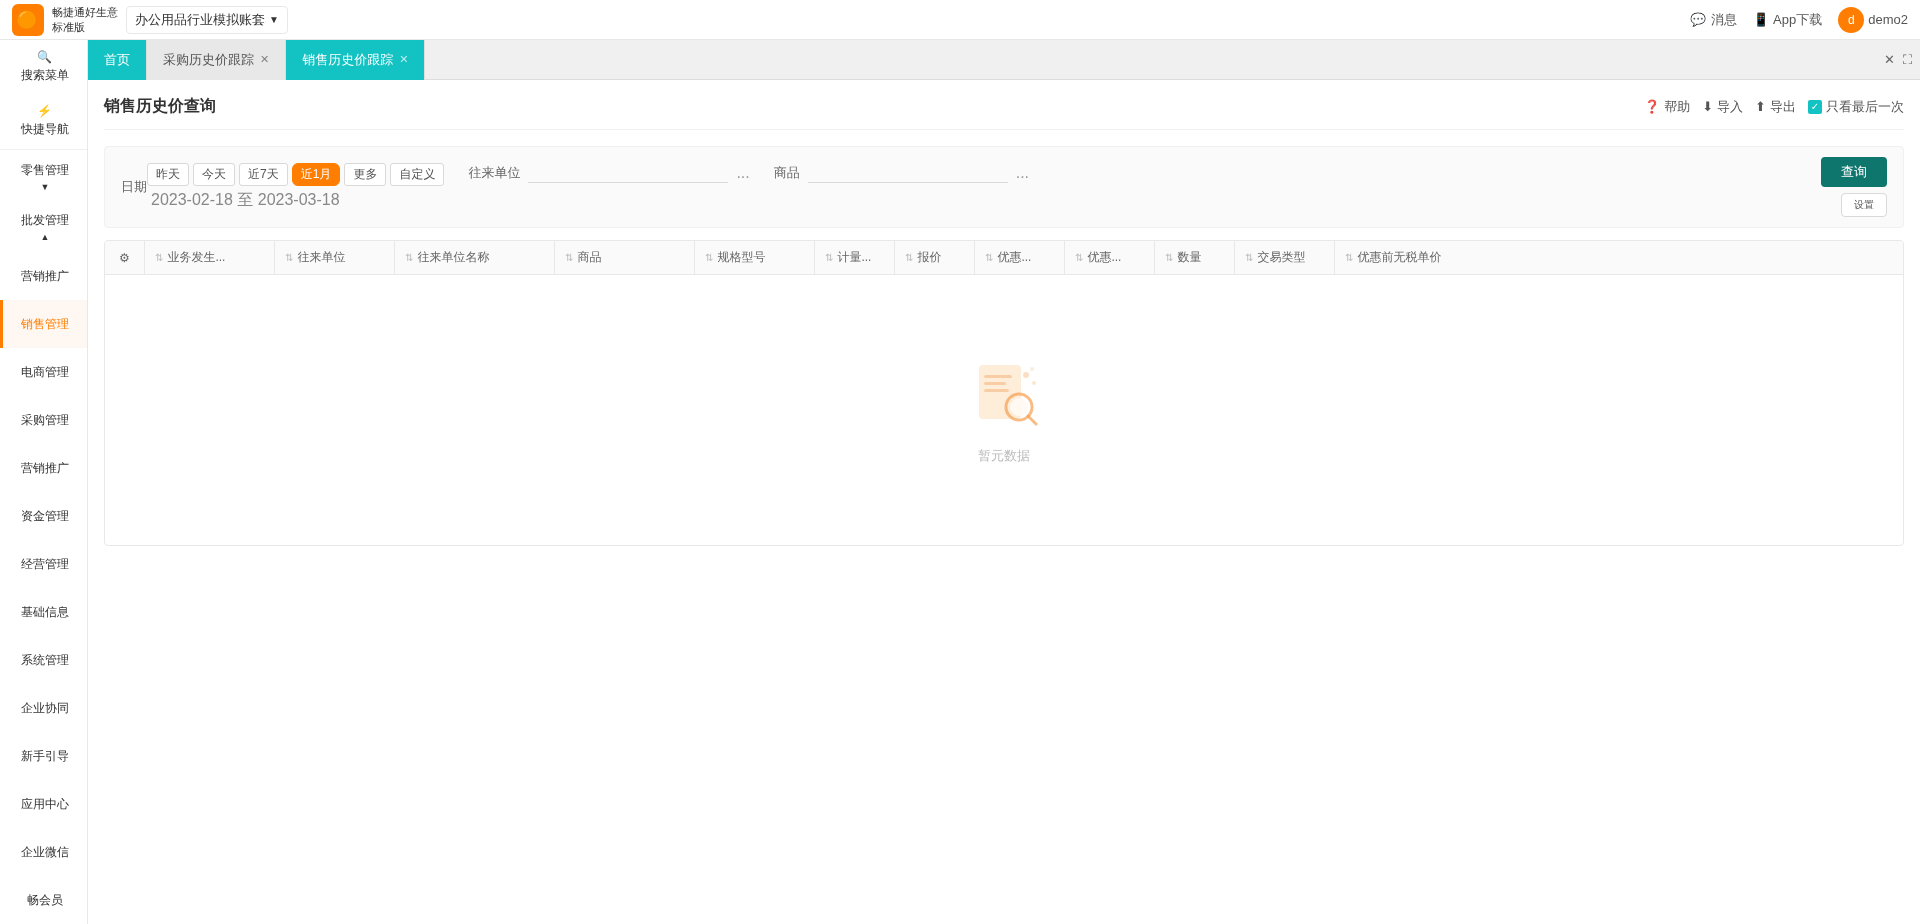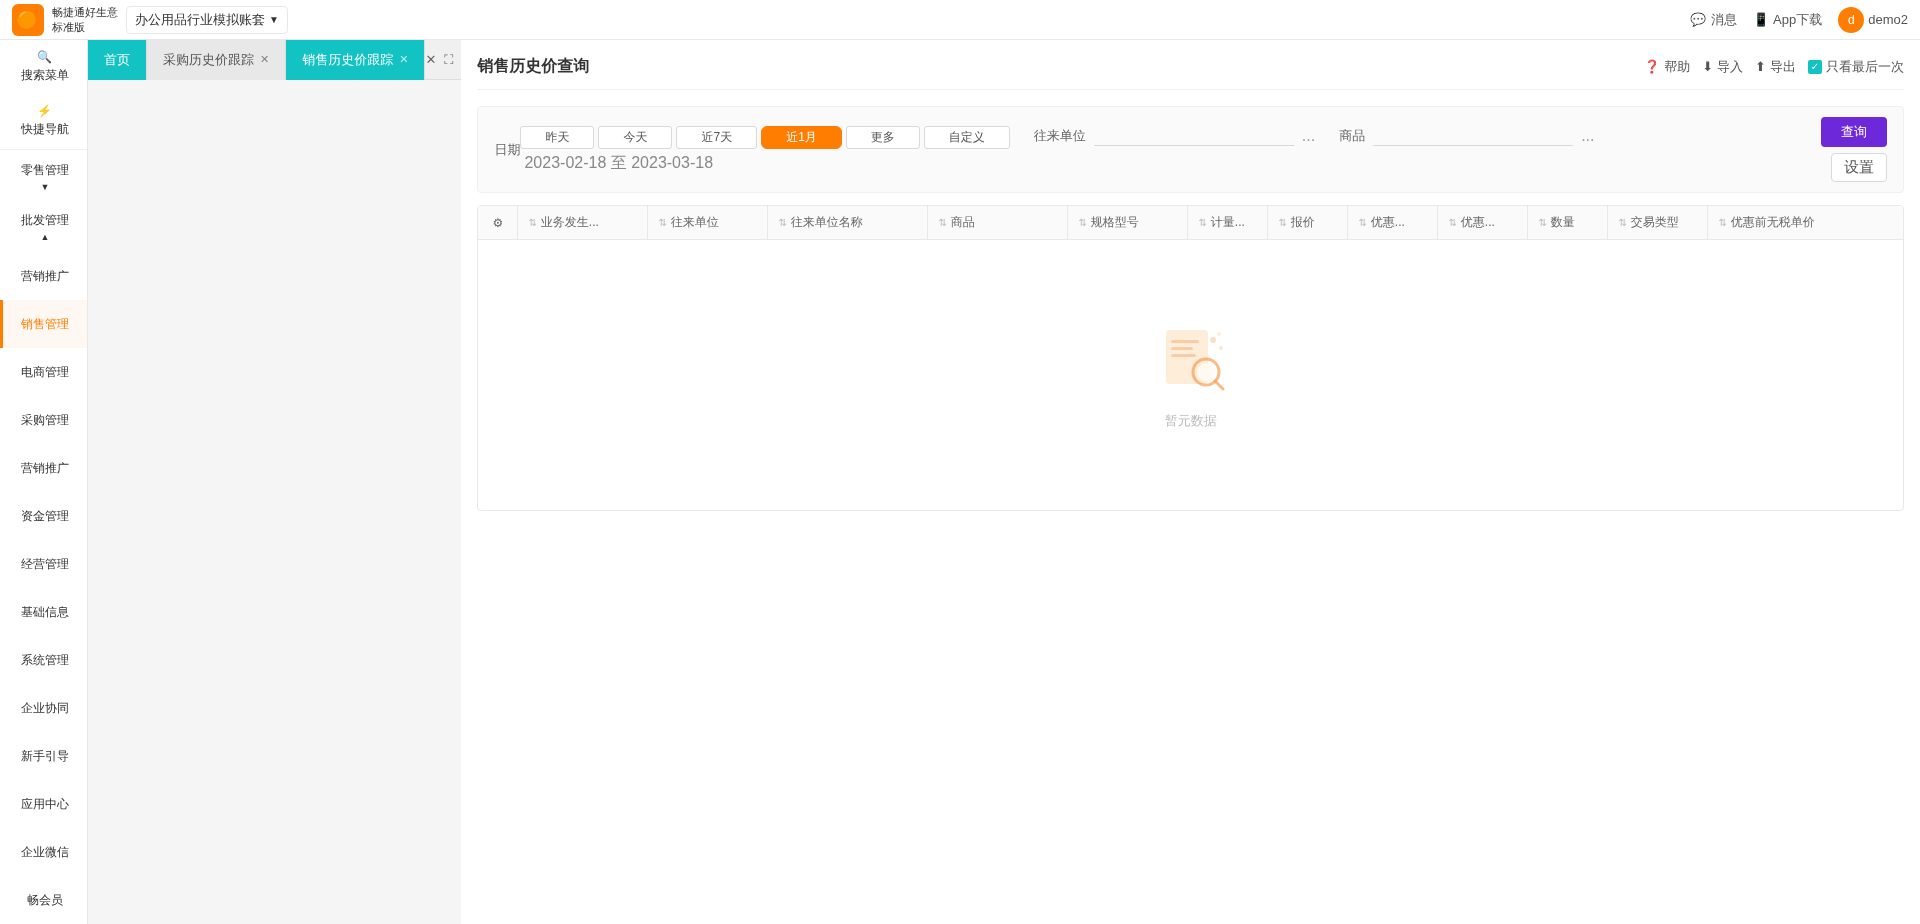--- a/index.html
+++ b/index.html
@@ -62,21 +62,21 @@
       font-size: 12px;
       text-align: center;
       border-left: 3px solid transparent;
       min-height: 48px;
       gap: 3px;
     }
     .sidebar-item.active { color: #ff7d00; border-left-color: #ff7d00; background: #fff8f2; }
     .sidebar-divider { height: 1px; background: #f0f0f0; margin: 2px 0; }
 
     
-    .content-area { flex: 1; display: flex; flex-direction: row; overflow: hidden; }
+    .content-area { flex: 1; display: flex; flex-direction: column; overflow: hidden; }
 
     
     .tabbar {
       height: 40px;
       background: #f0f0f0;
       display: flex;
       align-items: center;
       flex-shrink: 0;
       border-bottom: 1px solid #ddd;
     }
@@ -132,21 +132,21 @@
       margin-bottom: 12px;
       display: flex;
       align-items: center;
       gap: 16px;
       flex-wrap: wrap;
     }
     .filter-group { display: flex; align-items: center; }
     .filter-label { color: #666; font-size: 13px; }
     .date-buttons { display: flex; align-items: center; gap: 4px; }
     .date-btn {
-      padding: 2px 24px;
+      padding: 2px 8px;
       border: 1px solid #d9d9d9;
       border-radius: 3px;
       cursor: pointer;
       font-size: 12px;
       background: white;
       color: #555;
     }
     .date-btn.active {
       background: #ff7d00;
       border-color: #ff7d00;
@@ -163,34 +163,34 @@
       width: 200px;
       font-size: 13px;
       color: #333;
       background: transparent;
       outline: none;
     }
     .filter-dots { color: #999; font-size: 16px; cursor: pointer; }
 
     .query-btn {
       padding: 6px 20px;
-      background: #6d28d9;
+      background: #0f766e;
       color: white;
       border: none;
       border-radius: 4px;
       cursor: pointer;
       font-size: 13px;
     }
     .settings-btn {
       padding: 4px 12px;
       background: white;
       border: 1px solid #d9d9d9;
       border-radius: 4px;
       cursor: pointer;
-      font-size: 15px;
+      font-size: 10px;
       color: #555;
       margin-left: 36px;
     }
 
     
     .table-container { border: 1px solid #e8e8e8; border-radius: 4px; overflow: hidden; }
     .table-header {
       display: flex;
       background: #fafafa;
       border-bottom: 1px solid #e8e8e8;

